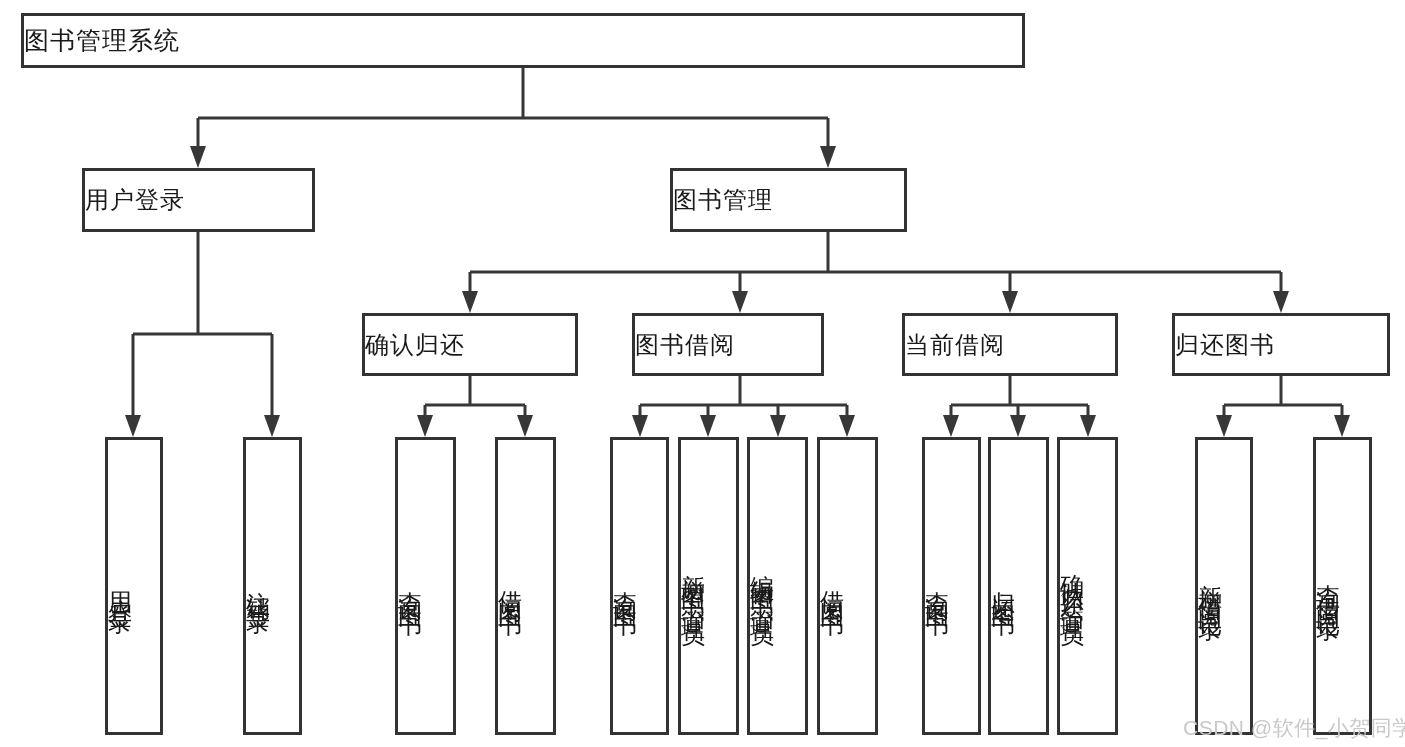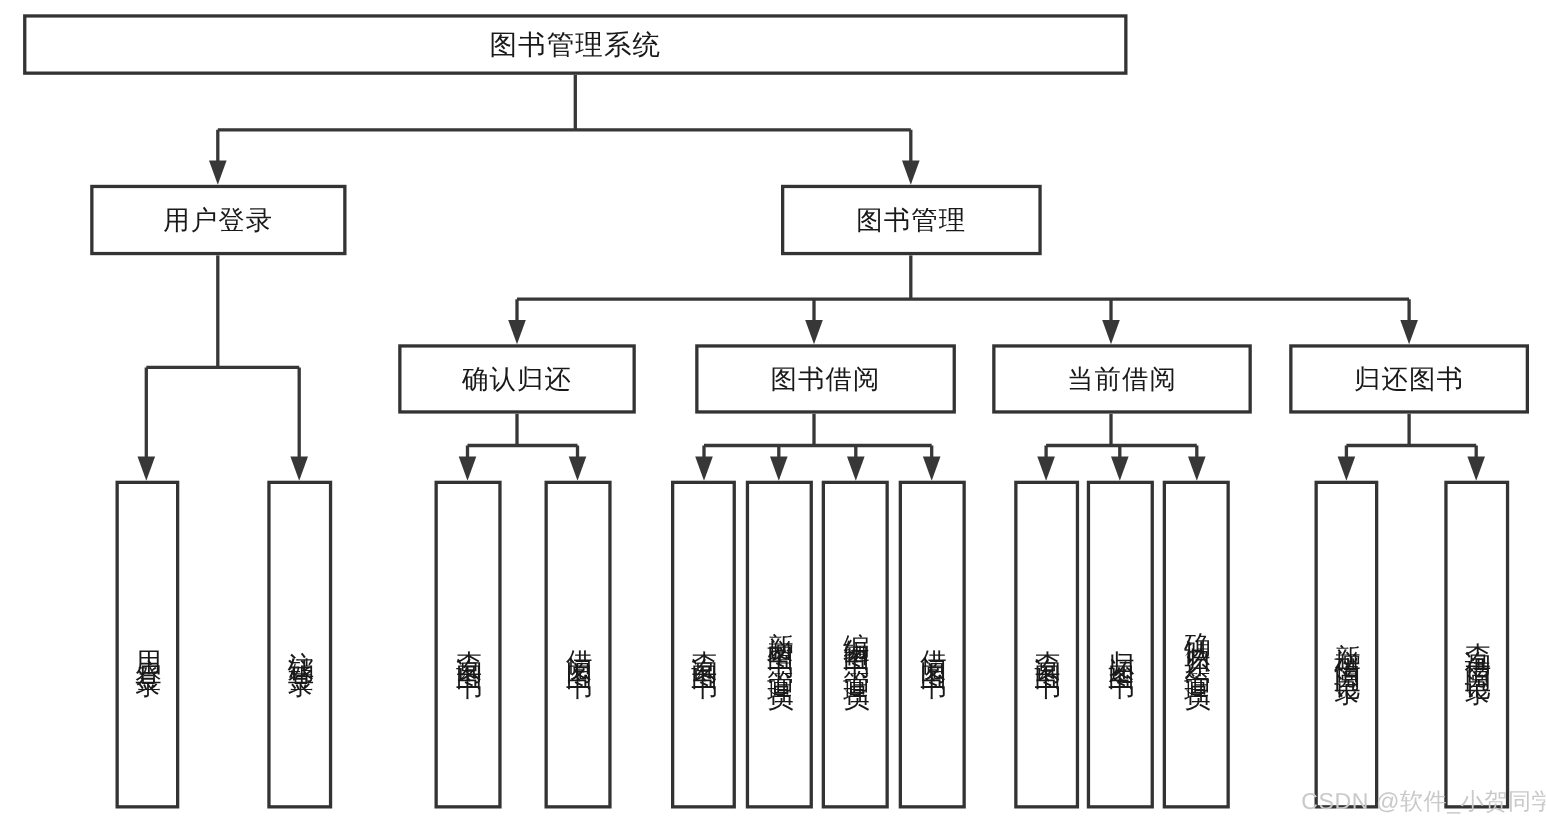--- a/index.html
+++ b/index.html
@@ -25,21 +25,21 @@
     fill: #373737;
     stroke: none;
   }
   .node {
     position: absolute;
     box-sizing: border-box;
     border: 3px solid #333333;
     background: #ffffff;
     display: flex;
     align-items: center;
-    justify-content: center;
+    justify-content: flex-start;
     color: #191919;
   }
   .node.h span {
     font-size: 24px;
     letter-spacing: 1px;
     white-space: nowrap;
   }
   .node.root span { font-size: 25px; }
   .node.v span {
     writing-mode: vertical-rl;
@@ -113,31 +113,31 @@
     </g>
   </svg>
 
   <div class="node h root" style="left:21px;top:13px;width:1004px;height:55px">
     <span>图书管理系统</span>
   </div>
 
   <div class="node h" style="left:82px;top:168px;width:233px;height:64px">
     <span>用户登录</span>
   </div>
-  <div class="node h" style="left:710px;top:168px;width:237px;height:64px">
+  <div class="node h" style="left:670px;top:168px;width:237px;height:64px">
     <span>图书管理</span>
   </div>
 
   <div class="node h" style="left:362px;top:313px;width:216px;height:63px">
     <span>确认归还</span>
   </div>
-  <div class="node h" style="left:632px;top:313px;width:237px;height:63px">
+  <div class="node h" style="left:632px;top:313px;width:192px;height:63px">
     <span>图书借阅</span>
   </div>
-  <div class="node h" style="left:902px;top:313px;width:236px;height:63px">
+  <div class="node h" style="left:902px;top:313px;width:216px;height:63px">
     <span>当前借阅</span>
   </div>
   <div class="node h" style="left:1172px;top:313px;width:218px;height:63px">
     <span>归还图书</span>
   </div>
 
   <div class="node v" style="left:105px;top:437px;width:58px;height:298px">
     <span>用户登录</span>
   </div>
   <div class="node v" style="left:243px;top:437px;width:59px;height:298px">

